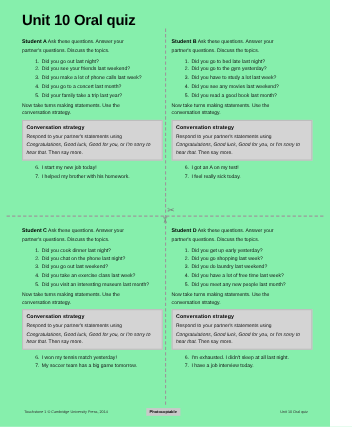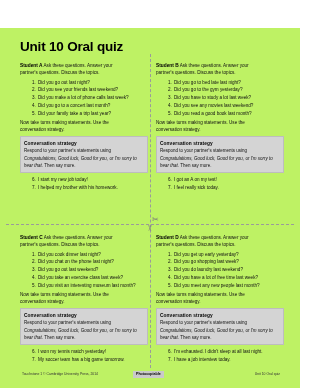--- a/index.html
+++ b/index.html
@@ -13,22 +13,21 @@
     position: relative;
     overflow: hidden;
     font-family: "Liberation Sans", sans-serif;
     color: #1a1a1a;
     -webkit-font-smoothing: antialiased;
   }
 
   .page {
     position: absolute;
     inset: 0;
-    background: #bef264;
-    margin-top: 28px;
+    background: #86efac;
   }
 
   
   .page-title {
     position: absolute;
     left: 20px;
     top: 12px;
     font-size: 13.5px;
     font-weight: bold;
     letter-spacing: -0.2px;

